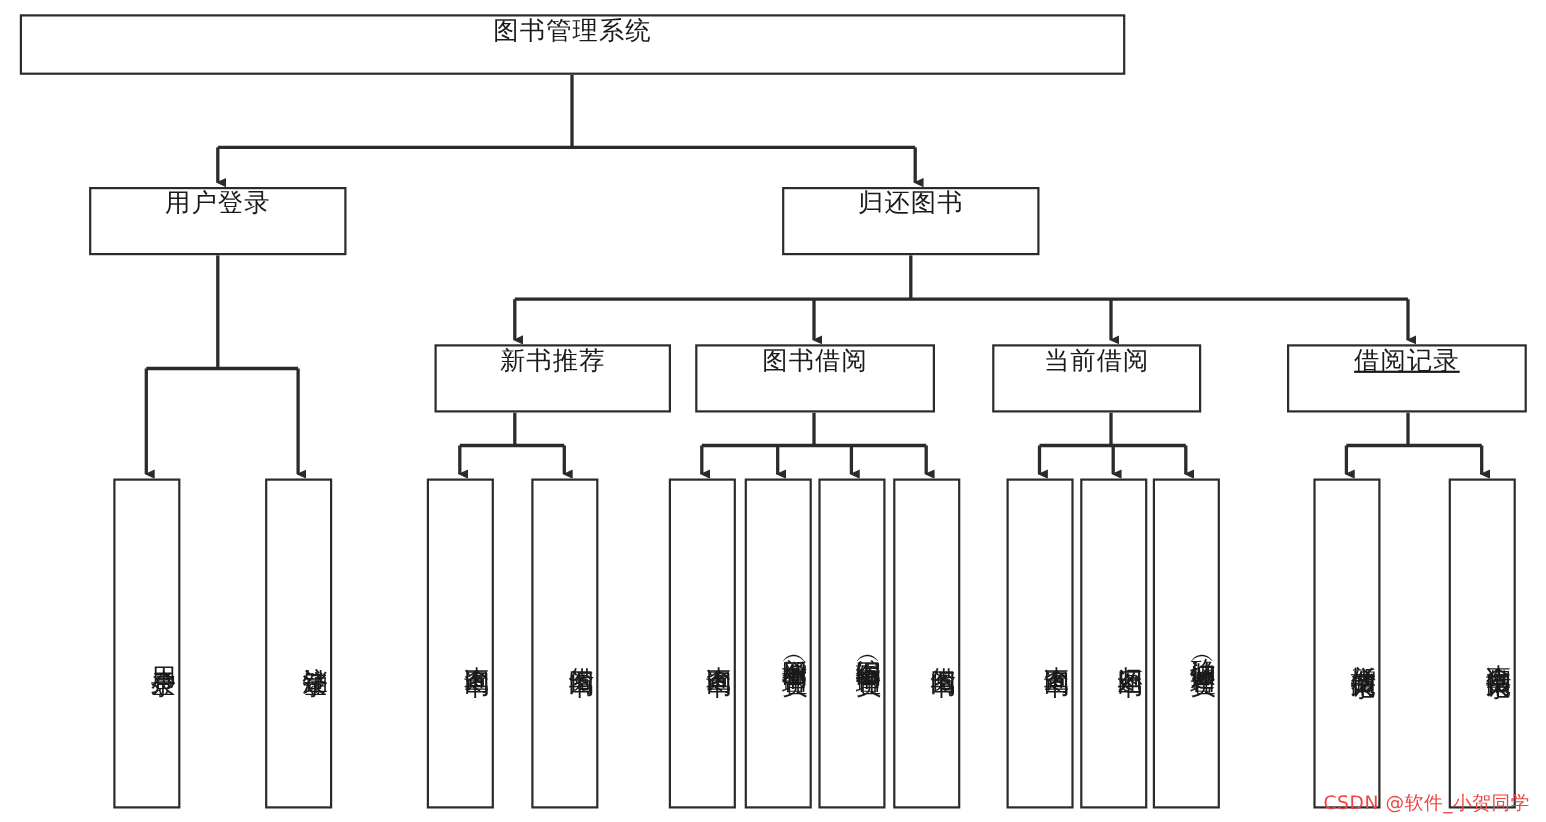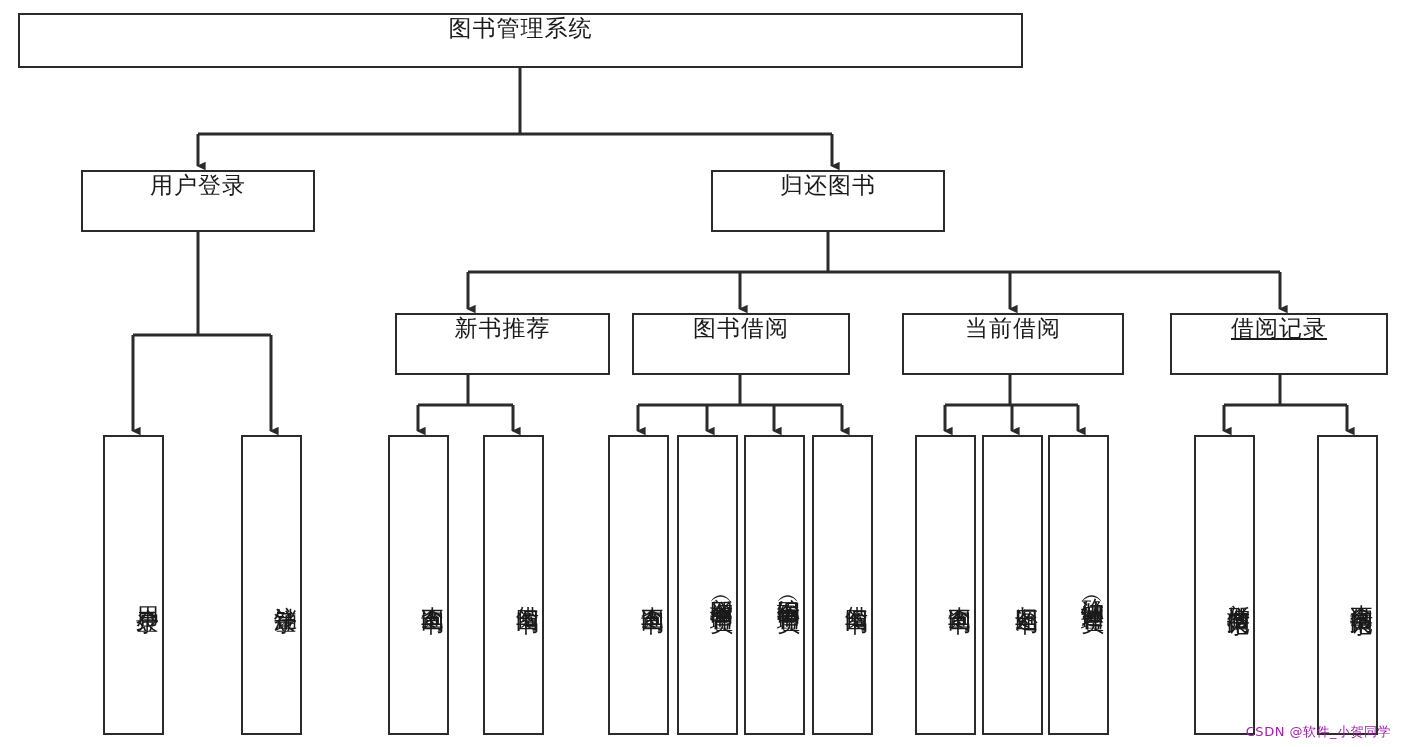--- a/index.html
+++ b/index.html
@@ -52,22 +52,22 @@
     left: 0;
     top: 0;
     width: 1405px;
     height: 747px;
     pointer-events: none;
   }
   .watermark {
     position: absolute;
     right: 14px;
     bottom: 6px;
-    font-size: 13px;
-    color: #a21caf;
+    font-size: 17px;
+    color: #ef4444;
     letter-spacing: 0.5px;
     font-family: "DejaVu Sans", "Liberation Sans", sans-serif;
     white-space: nowrap;
   }
 </style>
 </head>
 <body>
 
 <div id="canvas">
 
@@ -134,21 +134,21 @@
   <div class="node horiz" style="left:711px; top:170px; width:234px; height:62px;">
     <span>归还图书</span>
   </div>
 
   <div class="node horiz" style="left:362px; top:313px; width:215px; height:62px;margin-left:33px;">
     <span>新书推荐</span>
   </div>
   <div class="node horiz" style="left:632px; top:313px; width:218px; height:62px;">
     <span>图书借阅</span>
   </div>
-  <div class="node horiz" style="left:902px; top:313px; width:222px; height:62px;">
+  <div class="node horiz" style="left:902px; top:313px; width:190px; height:62px;">
     <span>当前借阅</span>
   </div>
   <div class="node horiz" style="left:1170px; top:313px; width:218px; height:62px;text-decoration:underline;">
     <span>借阅记录</span>
   </div>
 
   <div class="node vert" style="left:103px; top:435px; width:61px; height:300px;">
     <span>用户登录</span>
   </div>
   <div class="node vert" style="left:241px; top:435px; width:61px; height:300px;">

